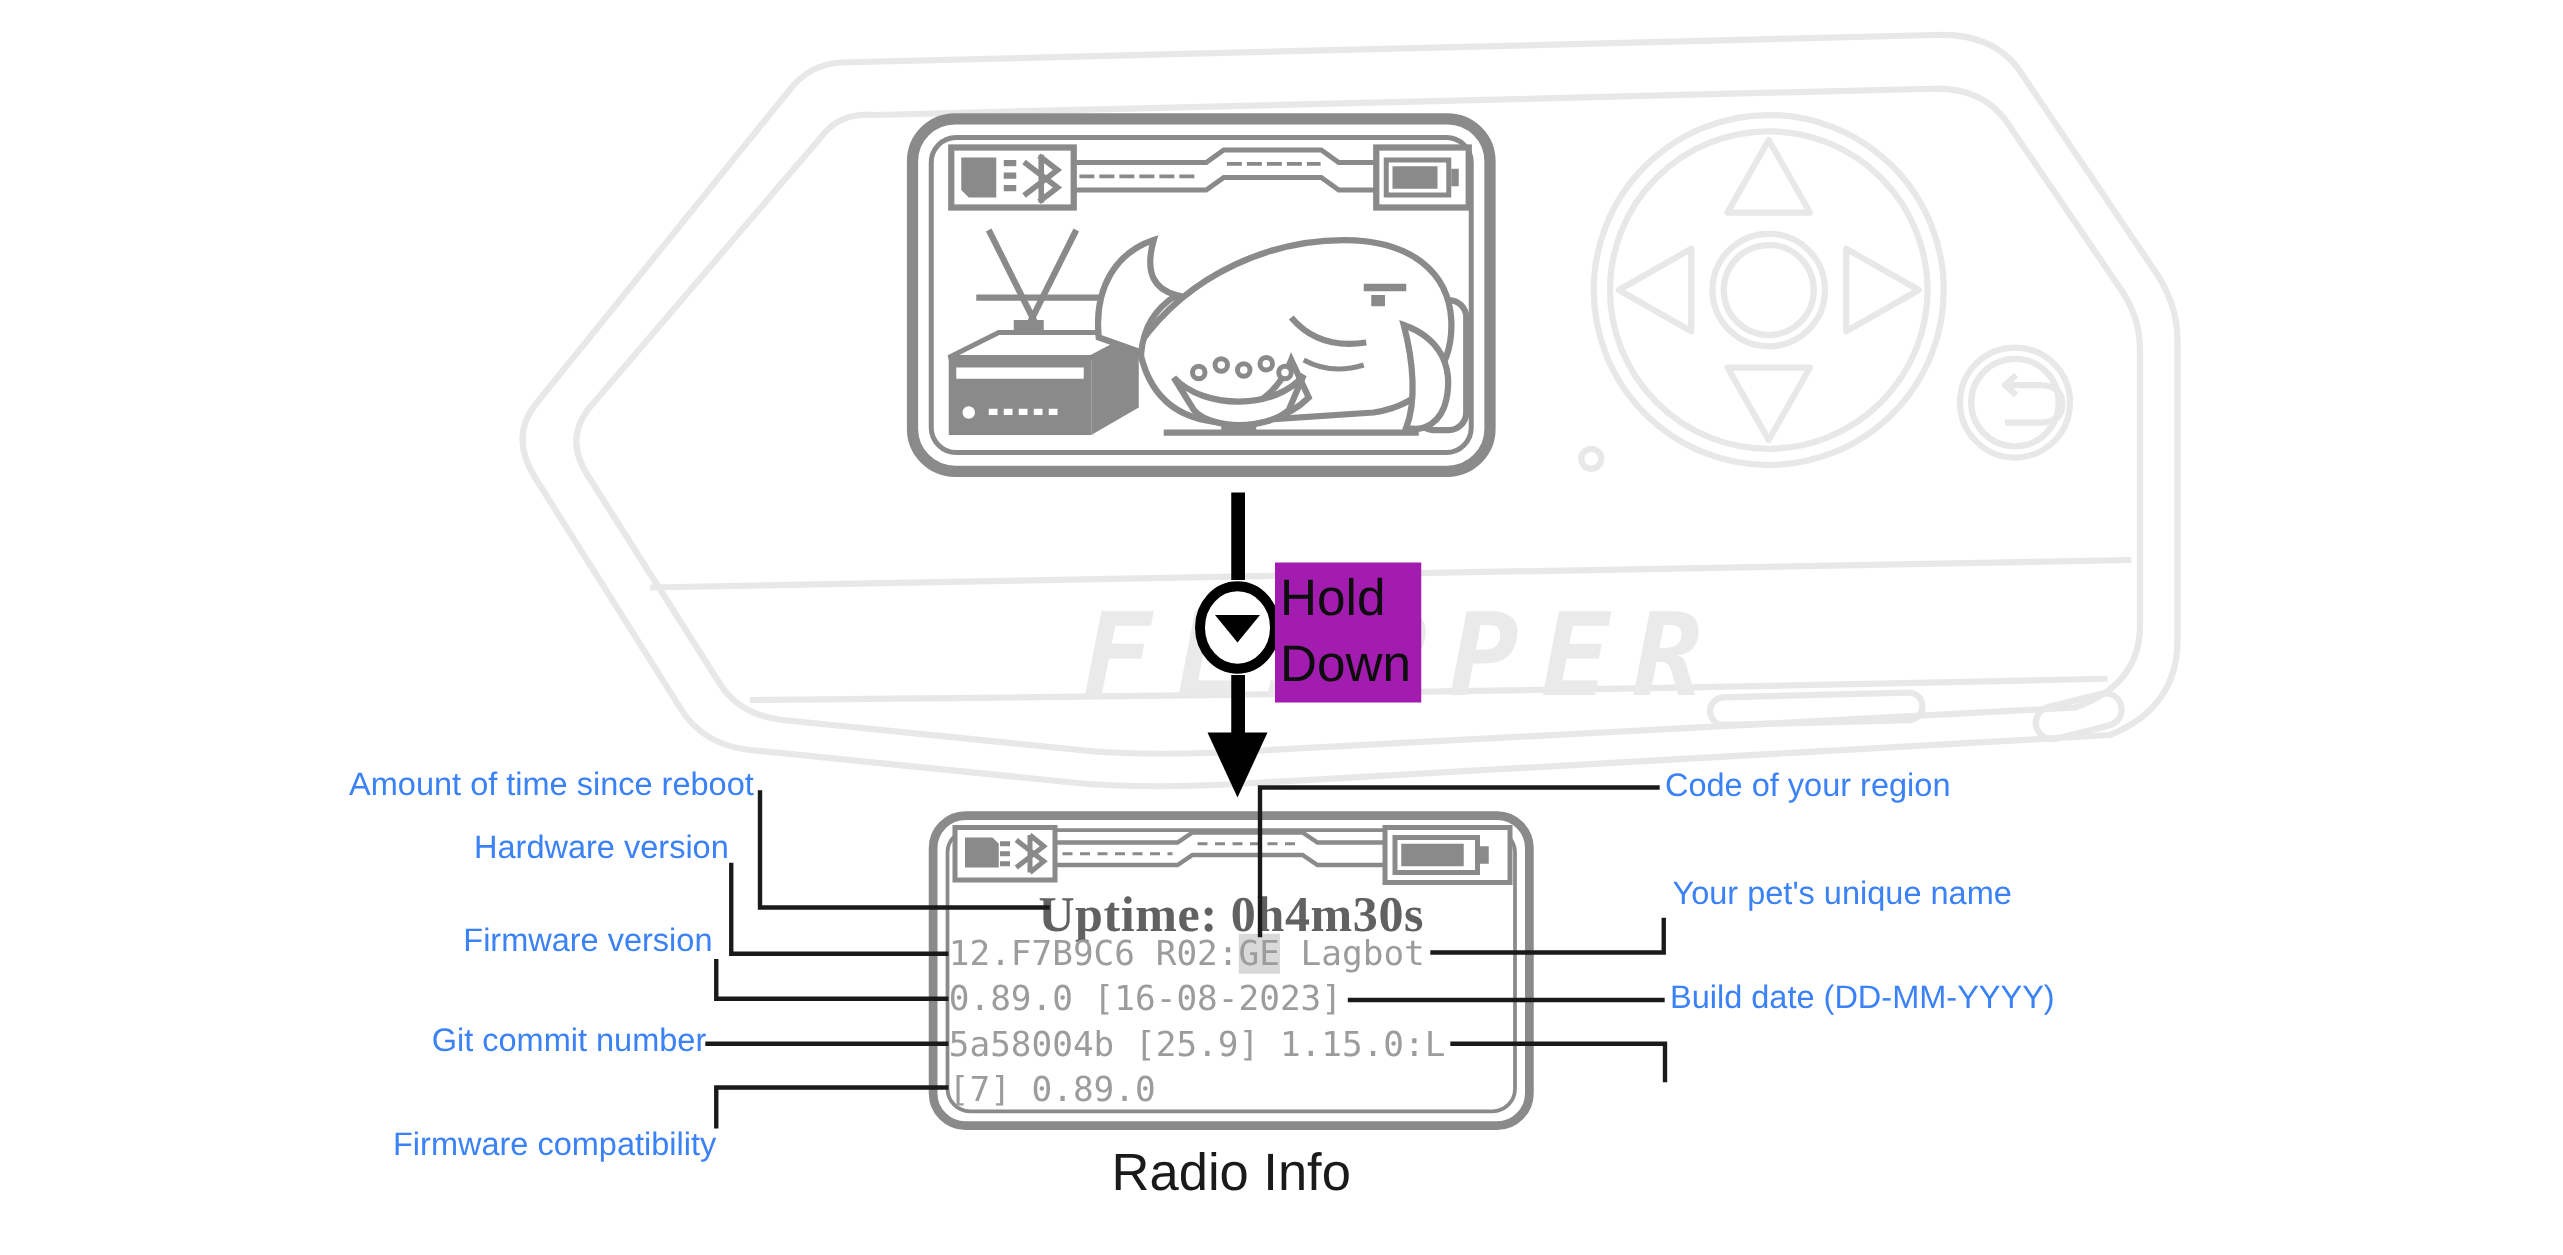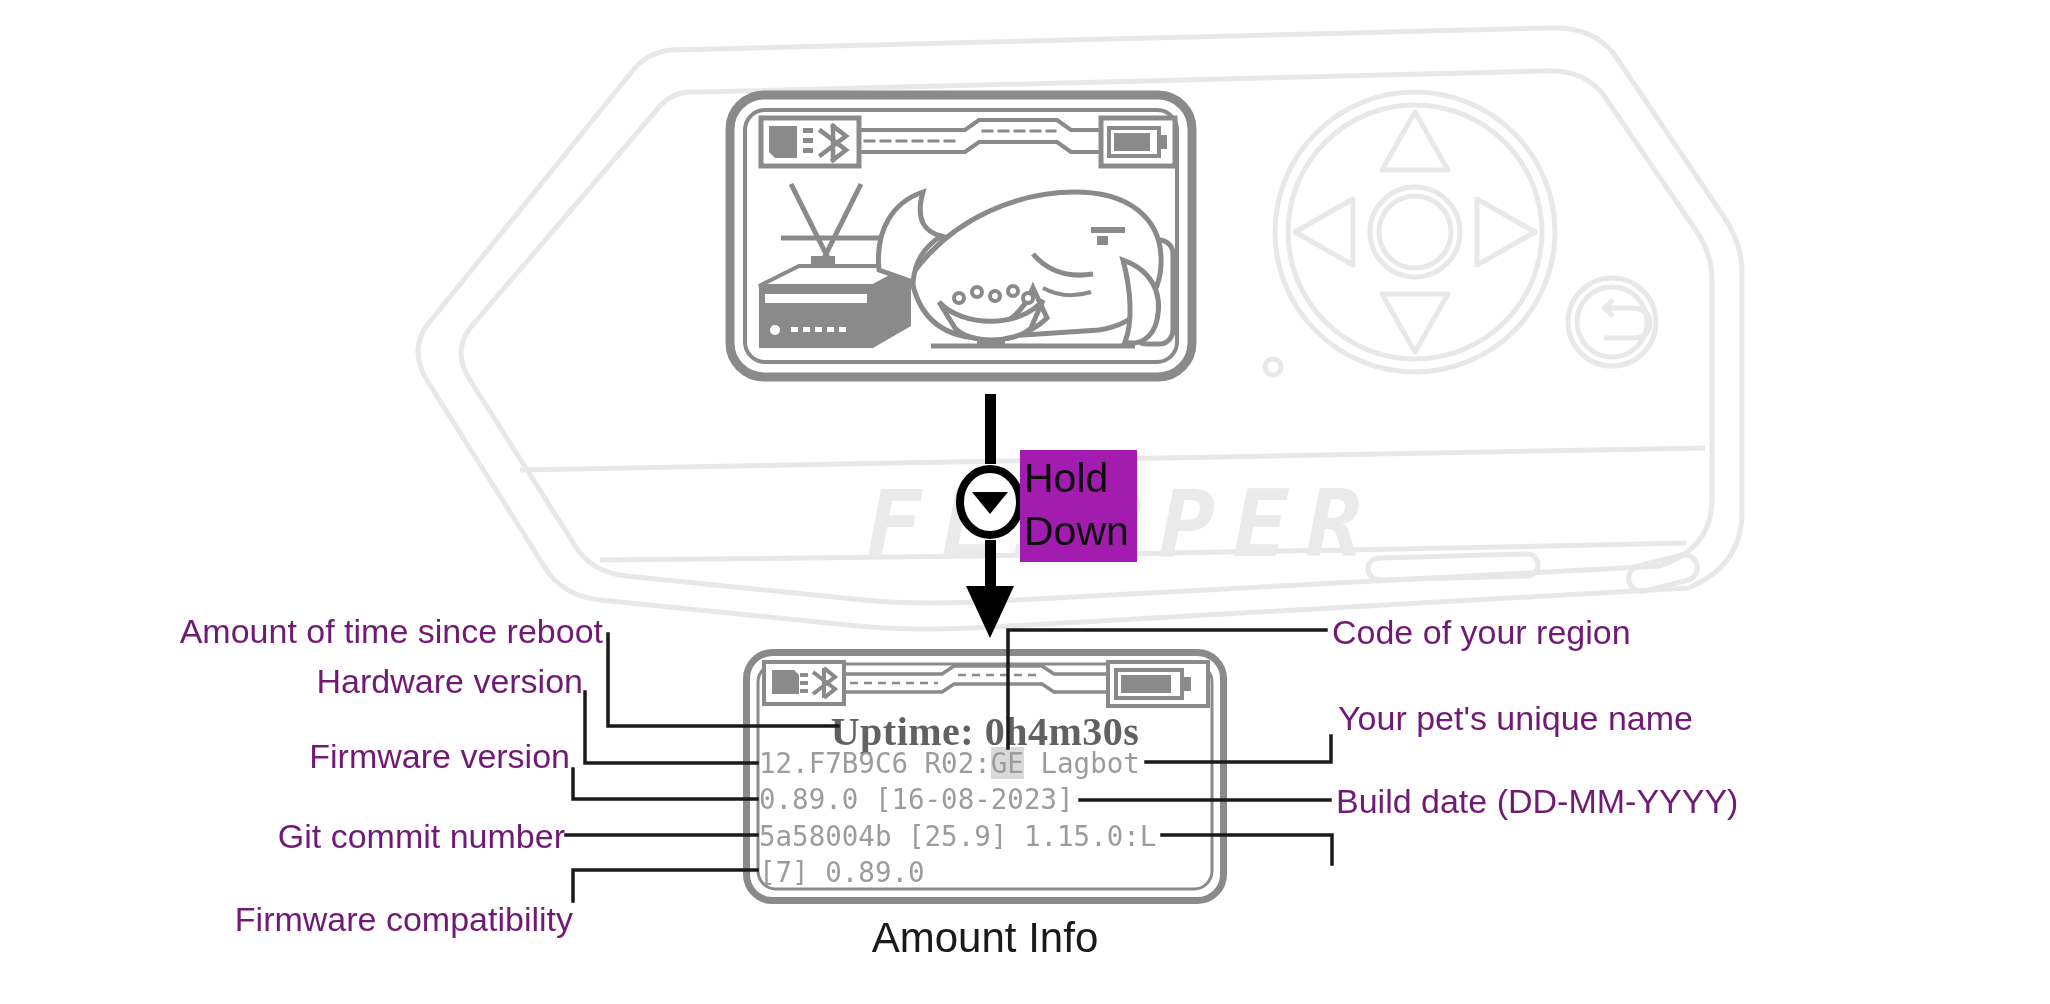--- a/index.html
+++ b/index.html
@@ -25,21 +25,21 @@
 
   .caption{position:absolute;left:742px;top:914px;width:486px;text-align:center;
     font-size:42px;color:#1a1a1a;z-index:4;}
 
   
   #arrow-svg{position:absolute;left:930px;top:390px;z-index:2;}
   #hold-down{position:absolute;left:1020px;top:450px;z-index:2;background:#a21caf;
     font-size:41px;line-height:53px;color:#0d0d0d;padding:2px 8px 4px 4px;}
 
   
-  .ann{position:absolute;font-size:34px;color:#701a75;white-space:nowrap;z-index:5;}
+  .ann{position:absolute;font-size:26px;color:#3b82f6;white-space:nowrap;z-index:5;}
   .ann.r{text-align:right;}
   #ann-l0{right:1447px;top:612px;}
   #ann-l1{right:1467px;top:662px;}
   #ann-l2{right:1480px;top:737px;margin-left:12px;}
   #ann-l3{right:1485px;top:817px;}
   #ann-l4{right:1477px;top:900px;}
   #ann-r0{left:1332px;top:613px;}
   #ann-r1{left:1338px;top:699px;}
   #ann-r2{left:1336px;top:782px;}
   #ann-r3{left:1338px;top:862px;}
@@ -189,21 +189,21 @@
       </g>
     </svg>
 
     <div class="uptime-line">Uptime: 0h4m30s</div>
     <div class="info-lines"><span>12.F7B9C6 R02:</span><span class="region-hl">GE</span><span> Lagbot</span>
 <span>0.89.0 [16-08-2023]</span>
 <span>5a58004b [25.9] 1.15.0:L</span>
 <span>[7] 0.89.0</span></div>
   </div>
 
-  <div class="caption">Amount Info</div>
+  <div class="caption">Radio Info</div>
 
   <div class="ann r" id="ann-l0">Amount of time since reboot</div>
   <div class="ann r" id="ann-l1">Hardware version</div>
   <div class="ann r" id="ann-l2">Firmware version</div>
   <div class="ann r" id="ann-l3">Git commit number</div>
   <div class="ann r" id="ann-l4">Firmware compatibility</div>
   <div class="ann" id="ann-r0">Code of your region</div>
   <div class="ann" id="ann-r1">Your pet's unique name</div>
   <div class="ann" id="ann-r2">Build date (DD-MM-YYYY)</div>
 

